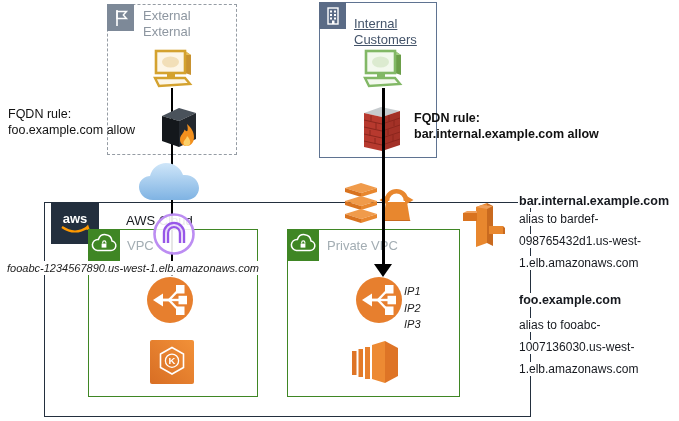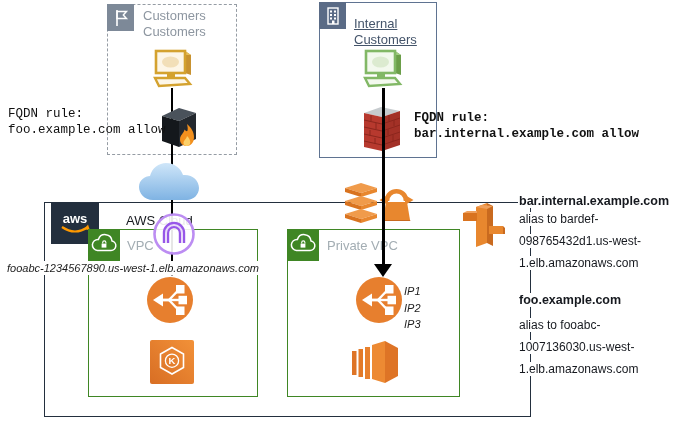--- a/index.html
+++ b/index.html
@@ -10,21 +10,21 @@
   .ext-box{border:1px dashed #959ca4;}
   .int-box{border:1px solid #5f7391;}
   .aws-box{border:1px solid #232F3E;}
   .vpc-box{border:1px solid #3F8624;}
   .hdr{position:absolute;display:flex;align-items:center;justify-content:center;}
   .grouplabel{position:absolute;font-size:13px;line-height:16px;}
   .ext-label{color:#8d96a0;width:92px;}
   .int-label{color:#44546a;width:82px;}
   .aws-label{color:#16191f;}
   .vpc-label{color:#a3adb3;}
-  .fqdn{position:absolute;font-size:12.5px;line-height:16px;color:#111;z-index:6;font-family:Liberation Mono, monospace;}
+  .fqdn{position:absolute;font-size:12.5px;line-height:16px;color:#111;z-index:6;}
   .fqdn.bold{font-weight:bold;}
   .dns{position:absolute;font-style:italic;font-size:11px;color:#1d1d1d;
        background:#fff;white-space:nowrap;z-index:3;padding:1px 2px;}
   .vline{position:absolute;background:#000;}
   .arrowhead{position:absolute;width:0;height:0;}
   .rec{position:absolute;width:165px;font-size:12px;color:#16191f;z-index:3;}
   .rec-title{height:18px;font-weight:bold;font-size:12.5px;white-space:nowrap;}
   .rec-line{height:22px;white-space:nowrap;}
   .rec span{background:#fff;padding:0 1px;margin-top:19px;}
   .ips{position:absolute;font-style:italic;font-size:11px;line-height:16.5px;
@@ -36,21 +36,21 @@
 
 <div class="canvas">
 
   <div class="groupbox ext-box" style="left:107px;top:4px;width:130px;height:151px;"></div>
   <div class="hdr" style="left:107px;top:4px;width:27px;height:27px;background:#7D8998;z-index:2;">
     <svg width="26" height="26" viewBox="0 0 26 26">
       <line x1="9" y1="5" x2="9" y2="21" stroke="#fff" stroke-width="1.6"></line>
       <path d="M9 6.5 h9.5 l-3.2 3.5 3.2 3.5 H9 Z" fill="none" stroke="#fff" stroke-width="1.4"></path>
     </svg>
   </div>
-  <div class="grouplabel ext-label" style="left:143px;top:8px;">Customers Customers</div>
+  <div class="grouplabel ext-label" style="left:143px;top:8px;">External External</div>
 
   <div class="groupbox int-box" style="left:319px;top:2px;width:118px;height:156px;"></div>
   <div class="hdr" style="left:319px;top:2px;width:27px;height:27px;background:#5A6B86;z-index:2;">
     <svg width="26" height="26" viewBox="0 0 26 26">
       <rect x="8" y="5" width="10" height="16" fill="none" stroke="#fff" stroke-width="1.4"></rect>
       <g fill="#fff">
         <rect x="10" y="7.5" width="2" height="2"></rect>
           <rect x="14" y="7.5" width="2" height="2"></rect>
         <rect x="10" y="11" width="2" height="2"></rect>
           <rect x="14" y="11" width="2" height="2"></rect>

